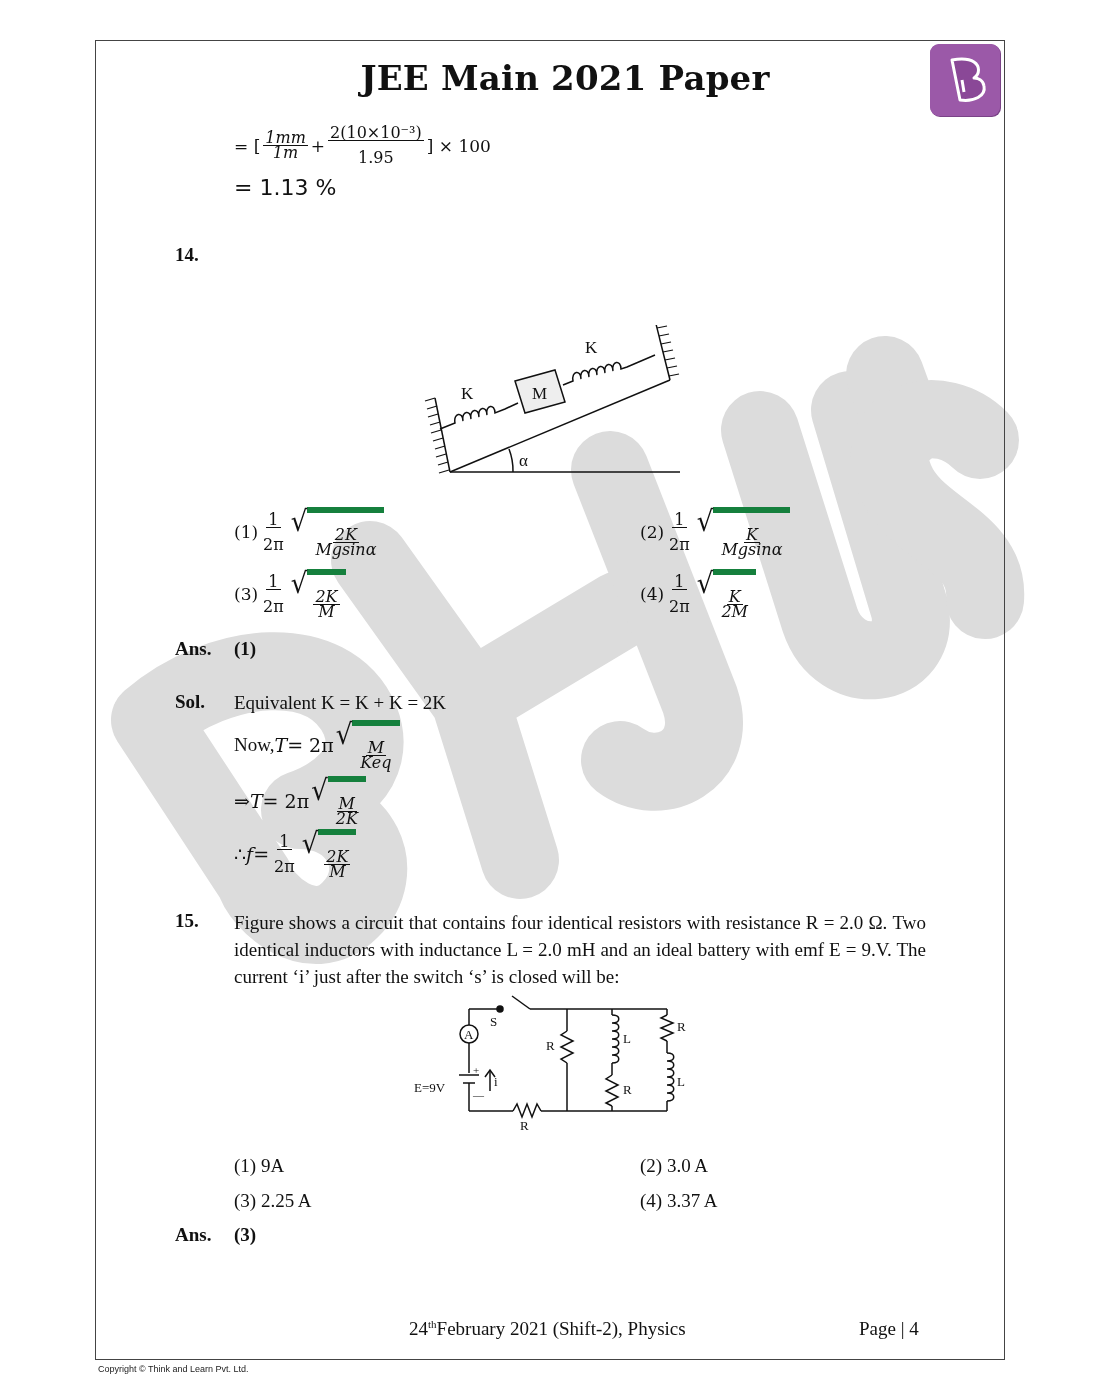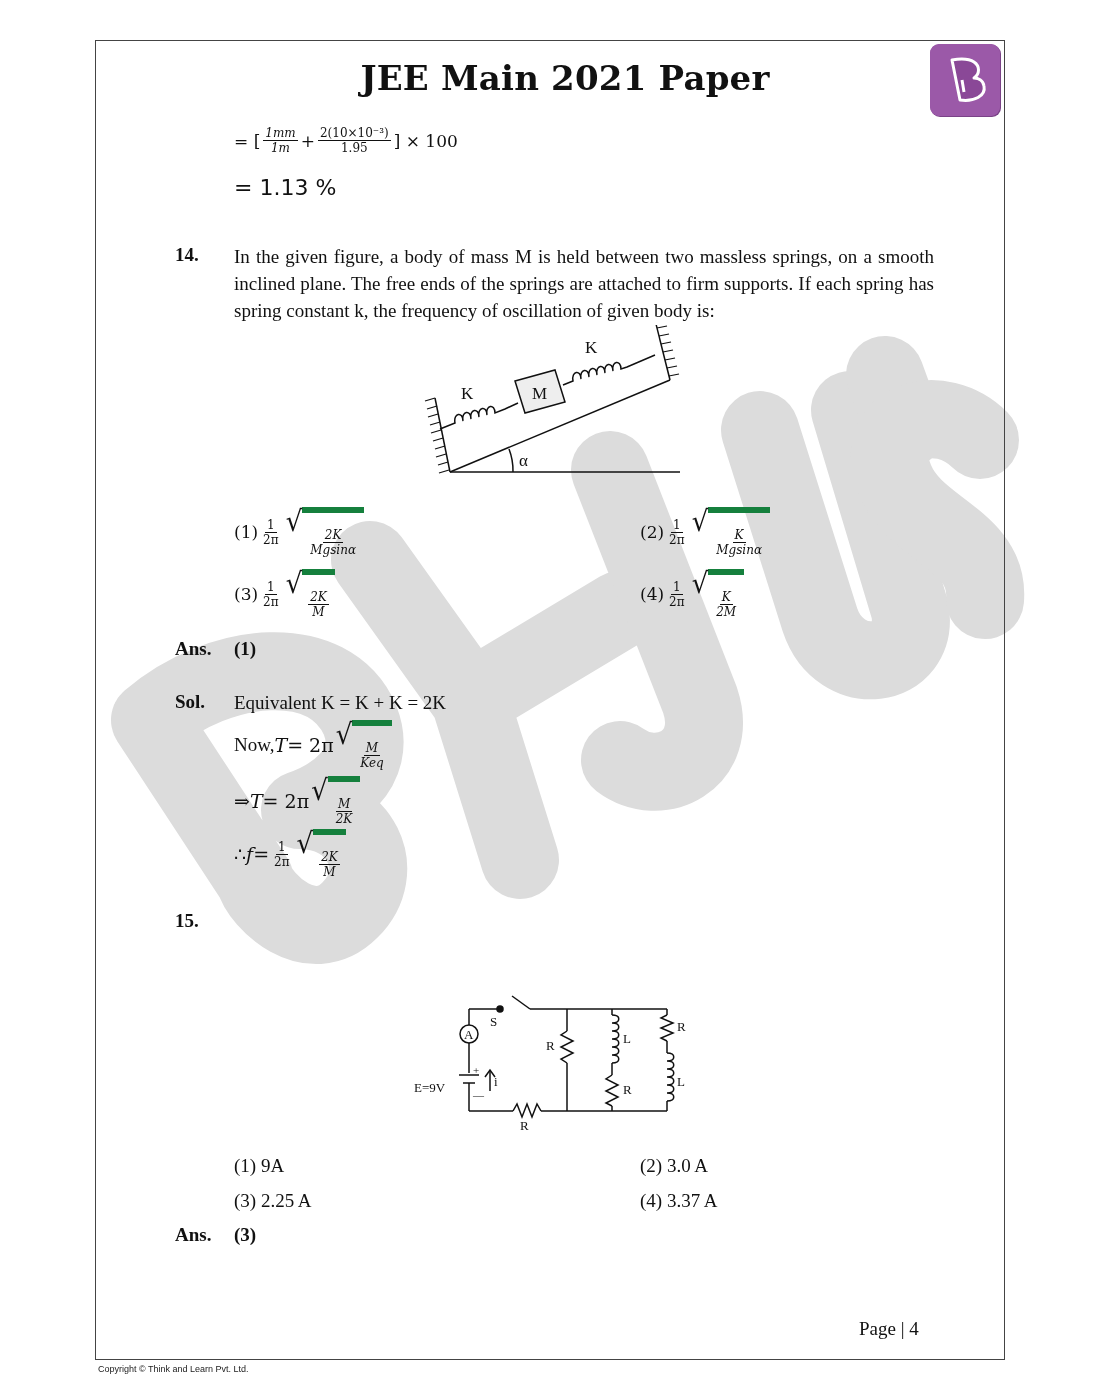--- a/index.html
+++ b/index.html
@@ -5,24 +5,24 @@
   html, body { margin:0; padding:0; background:#ffffff; }
   body { width:1100px; height:1400px; position:relative; overflow:hidden; font-family:"DejaVu Serif", serif; color:#111; }
   .page-frame { position:absolute; left:95px; top:40px; width:910px; height:1320px; border:1px solid #444; box-sizing:border-box; }
   .watermark { position:absolute; left:0; top:0; width:1100px; height:1400px; pointer-events:none; z-index:0; }
   .content { position:absolute; left:0; top:0; width:1100px; height:1028px; z-index:1;text-decoration:underline; }
   .title { position:absolute; left:0; width:1130px; top:58px; text-align:center; font-family:"DejaVu Serif", serif; font-weight:bold; font-size:34px; letter-spacing:0.2px; }
   .logo { position:absolute; left:930px; top:44px; width:70px; height:72px; background:#9b59a8; border-radius:9px; box-shadow:1px 1px 0 #7a4387; }
   .txt { position:absolute; font-family:"Liberation Serif", serif; font-size:19px; line-height:27px; }
   .qnum { position:absolute; font-family:"Liberation Serif", serif; font-weight:bold; font-size:19px; }
   .math { position:absolute; font-family:"DejaVu Serif", serif; font-size:17px; display:flex; align-items:center; white-space:nowrap; }
-  .frac { display:inline-flex; flex-direction:column; align-items:center; vertical-align:middle; margin:0 3px; font-size:12px; font-style:italic; line-height:14px; }
+  .frac { display:inline-flex; flex-direction:column; align-items:center; vertical-align:middle; margin:0 3px; font-size:16px; font-style:italic; line-height:14px; }
   .frac .num { padding:0 2px; border-bottom:1px solid #111; }
   .frac .den { padding:0 2px; }
-  .frac.up { font-style:normal; }
+  .frac.up { font-style:normal;gap:10px; }
   .sqrt { display:inline-flex; align-items:stretch; margin-left:2px; }
   .sqrt .rad { font-size:26px; line-height:30px; transform:scaleY(1.1); }
   .sqrt .body { border-top:6px solid #15803d; padding:15px 3px 0 3px; display:inline-flex; align-items:center;justify-content:center; }
   .it { font-style:italic; }
   .footer { position:absolute; top:1318px; font-family:"Liberation Serif", serif; font-size:19px; }
   .copyright { position:absolute; left:98px; top:1364px; font-family:"Liberation Sans", sans-serif; font-size:9px; color:#222; }
   sup { font-size:11px; }
 </style>
 </head>
 <body>
@@ -62,21 +62,20 @@
     <span>+</span>
     <span class="frac up">
         <span class="num">2(10×10⁻³)</span>
         <span class="den">1.95</span>
       </span>
     <span>] × 100</span>
   </div>
   <div class="txt" style="left:234px; top:174px; font-family:'DejaVu Sans', sans-serif; font-size:22px;">= 1.13 %</div>
 
   <div class="qnum" style="left:175px; top:244px;">14.</div>
-  <div class="txt" style="left:234px; top:243px; width:700px; text-align:justify;">In the given figure, a body of mass M is held between two massless springs, on a smooth inclined plane. The free ends of the springs are attached to firm supports. If each spring has spring constant k, the frequency of oscillation of given body is:</div>
 
   <svg style="position:absolute; left:405px; top:325px;" width="290" height="155" viewBox="0 0 290 155">
     <g stroke="#111" stroke-width="1.5" fill="none">
       <line x1="45" y1="147" x2="275" y2="147"></line>
       <line x1="45" y1="147" x2="265" y2="55"></line>
       <line x1="30" y1="73" x2="45" y2="147"></line>
       <line x1="250" y1="-5" x2="265" y2="55"></line>
 
       <g stroke-width="1.2">
         <line x1="30" y1="73" x2="20" y2="76"></line>
@@ -227,20 +226,21 @@
         <span class="body">
           <span class="frac">
             <span class="num">2K</span>
             <span class="den">M</span>
           </span>
         </span>
       </span>
   </div>
 
   <div class="qnum" style="left:175px; top:910px;">15.</div>
+  <div class="txt" style="left:234px; top:909px; width:692px; text-align:justify;">Figure shows a circuit that contains four identical resistors with resistance R = 2.0 Ω. Two identical inductors with inductance L = 2.0 mH and an ideal battery with emf E = 9.V. The current ‘i’ just after the switch ‘s’ is closed will be:</div>
 
   <svg style="position:absolute; left:405px; top:995px;" width="300" height="140" viewBox="0 0 300 140">
     <g stroke="#111" stroke-width="1.5" fill="none">
 
       <line x1="64" y1="14" x2="64" y2="30"></line>
       <circle cx="64" cy="39" r="9"></circle>
       <line x1="64" y1="48" x2="64" y2="78"></line>
 
       <line x1="54" y1="80" x2="74" y2="80"></line>
       <line x1="58" y1="88" x2="70" y2="88"></line>
@@ -291,15 +291,18 @@
   </svg>
 
   <div class="txt" style="left:234px; top:1152px;">(1)  9A</div>
   <div class="txt" style="left:640px; top:1152px;">(2) 3.0 A</div>
   <div class="txt" style="left:234px; top:1187px;">(3) 2.25 A</div>
   <div class="txt" style="left:640px; top:1187px;">(4) 3.37 A</div>
 
   <div class="qnum" style="left:175px; top:1224px;">Ans.</div>
   <div class="qnum" style="left:234px; top:1224px;">(3)</div>
 
+  <div class="footer" style="left:409px;">
+    <span>24</span><sup>th</sup><span>February 2021 (Shift-2), Physics</span>
+  </div>
   <div class="footer" style="left:859px;">Page | 4</div>
   <div class="copyright">Copyright © Think and Learn Pvt. Ltd.</div>
 </div>
 
 </body></html>

